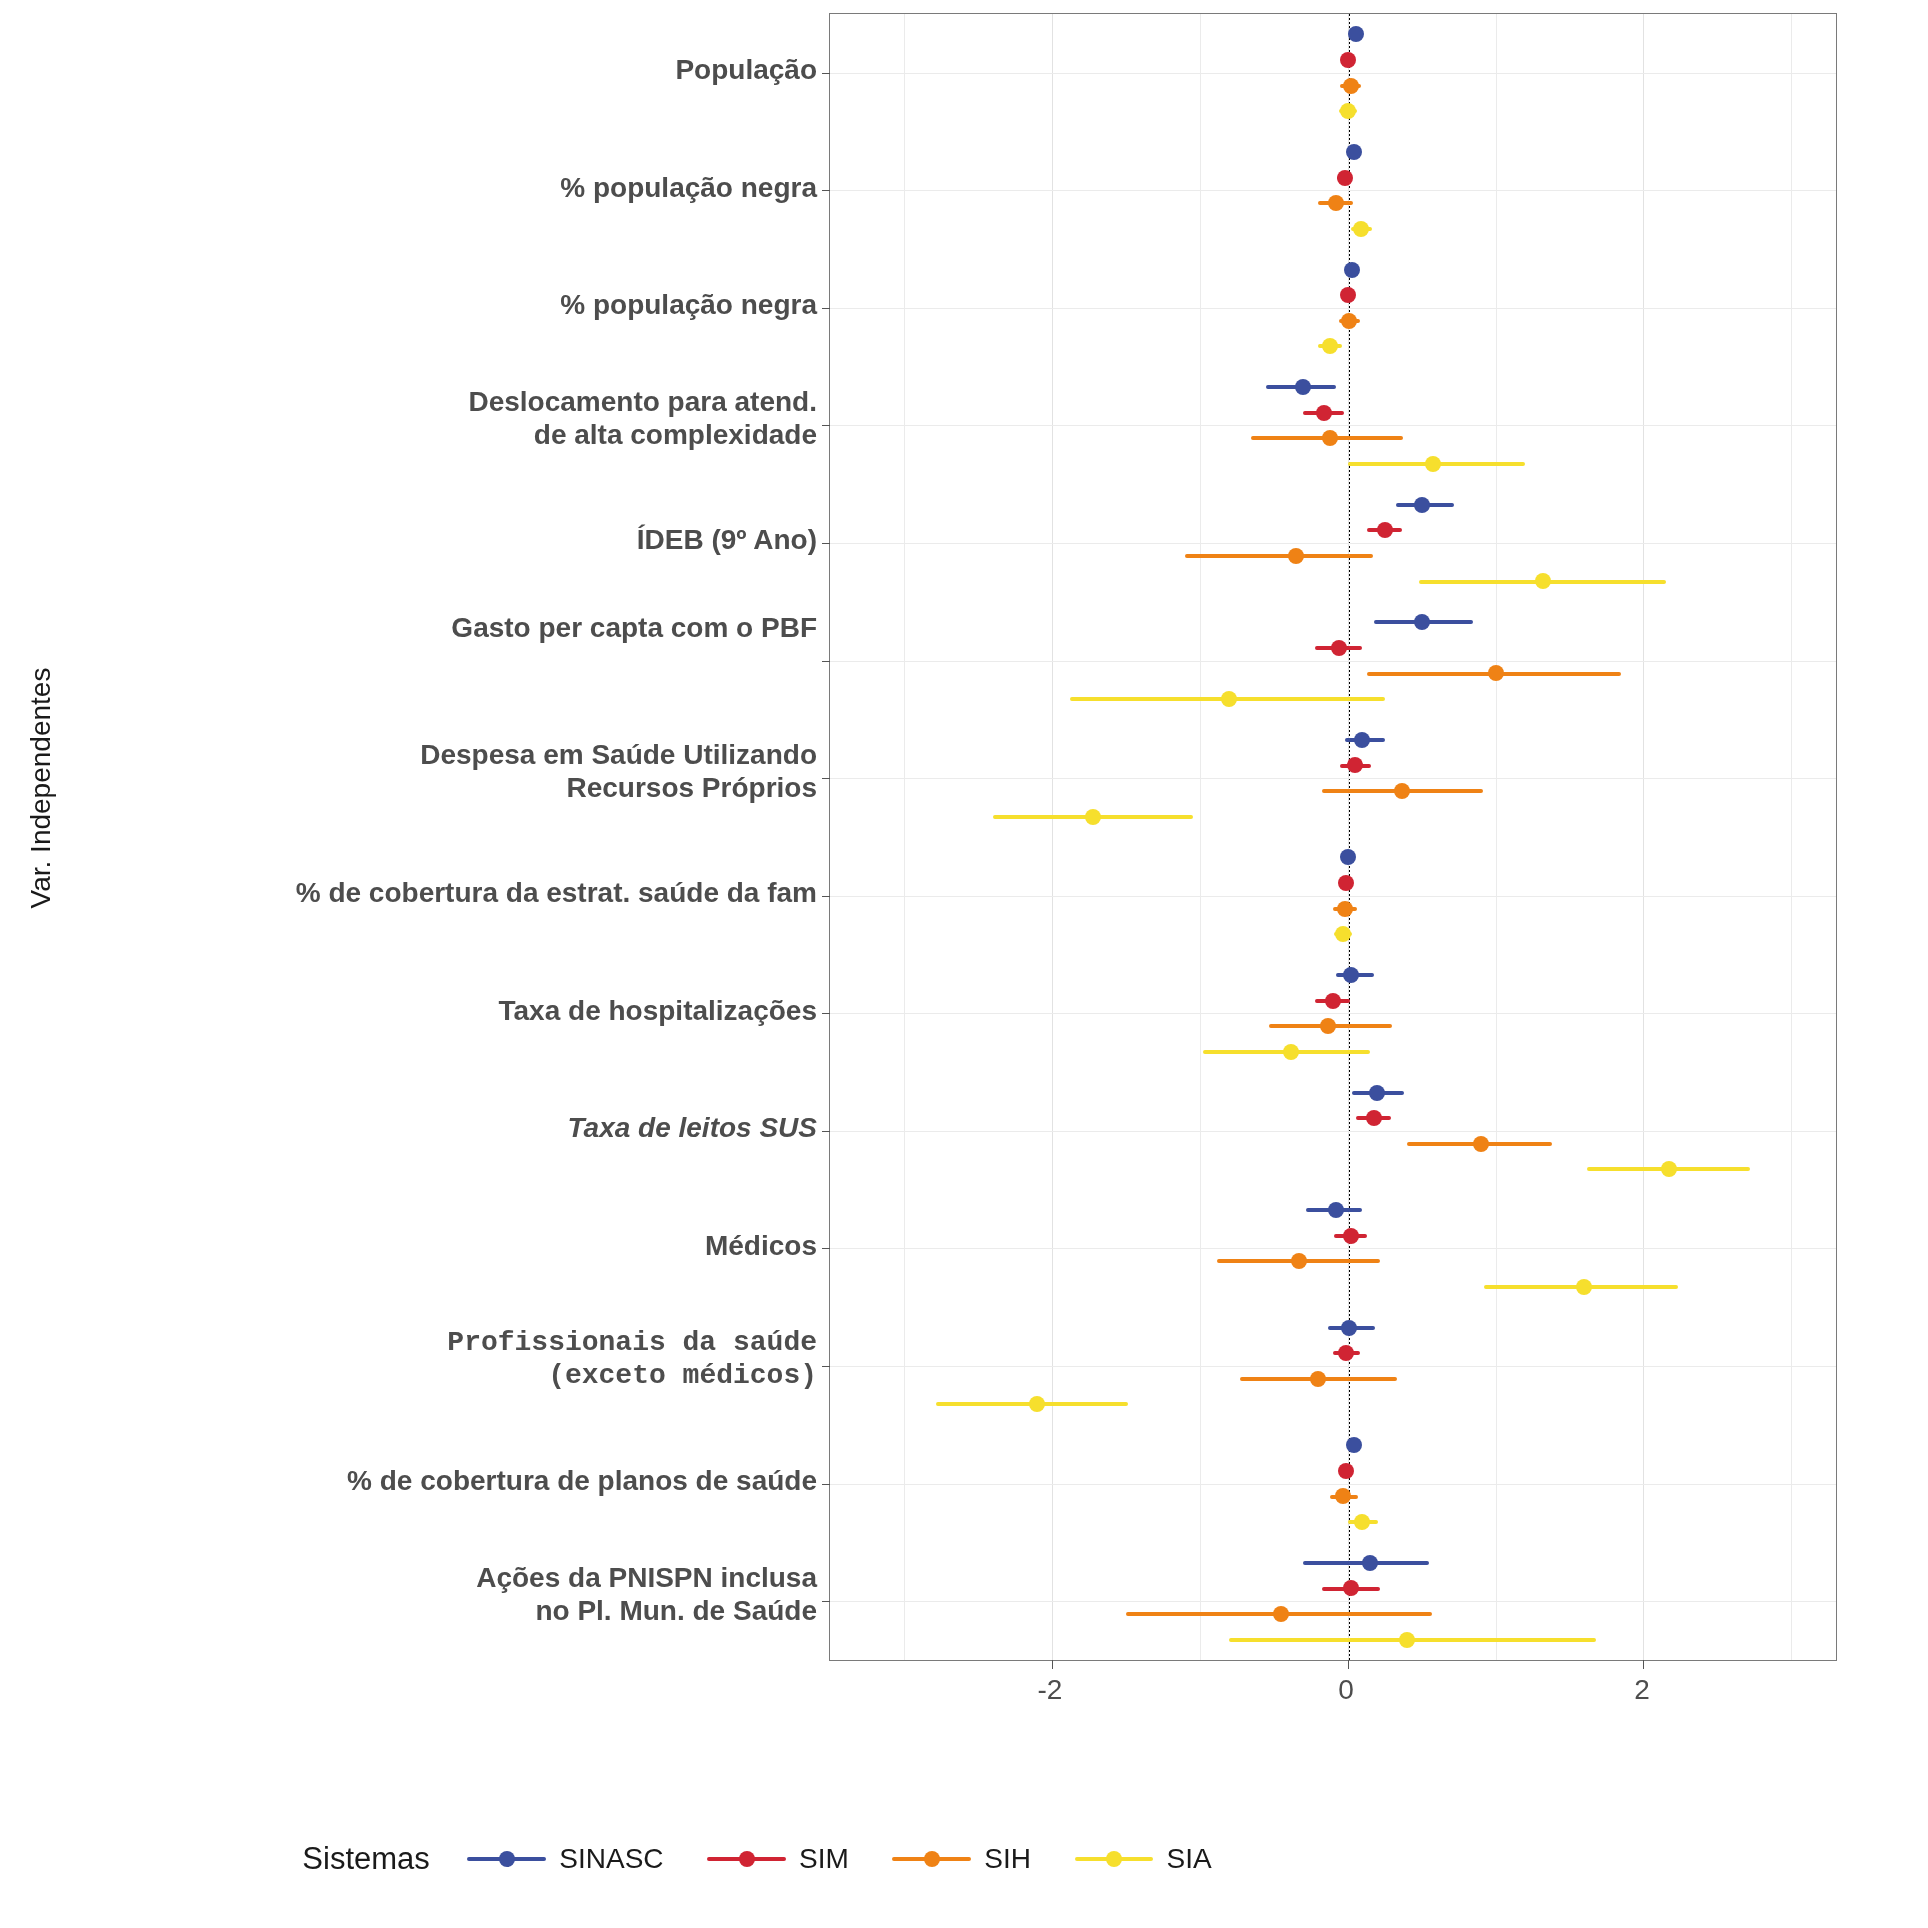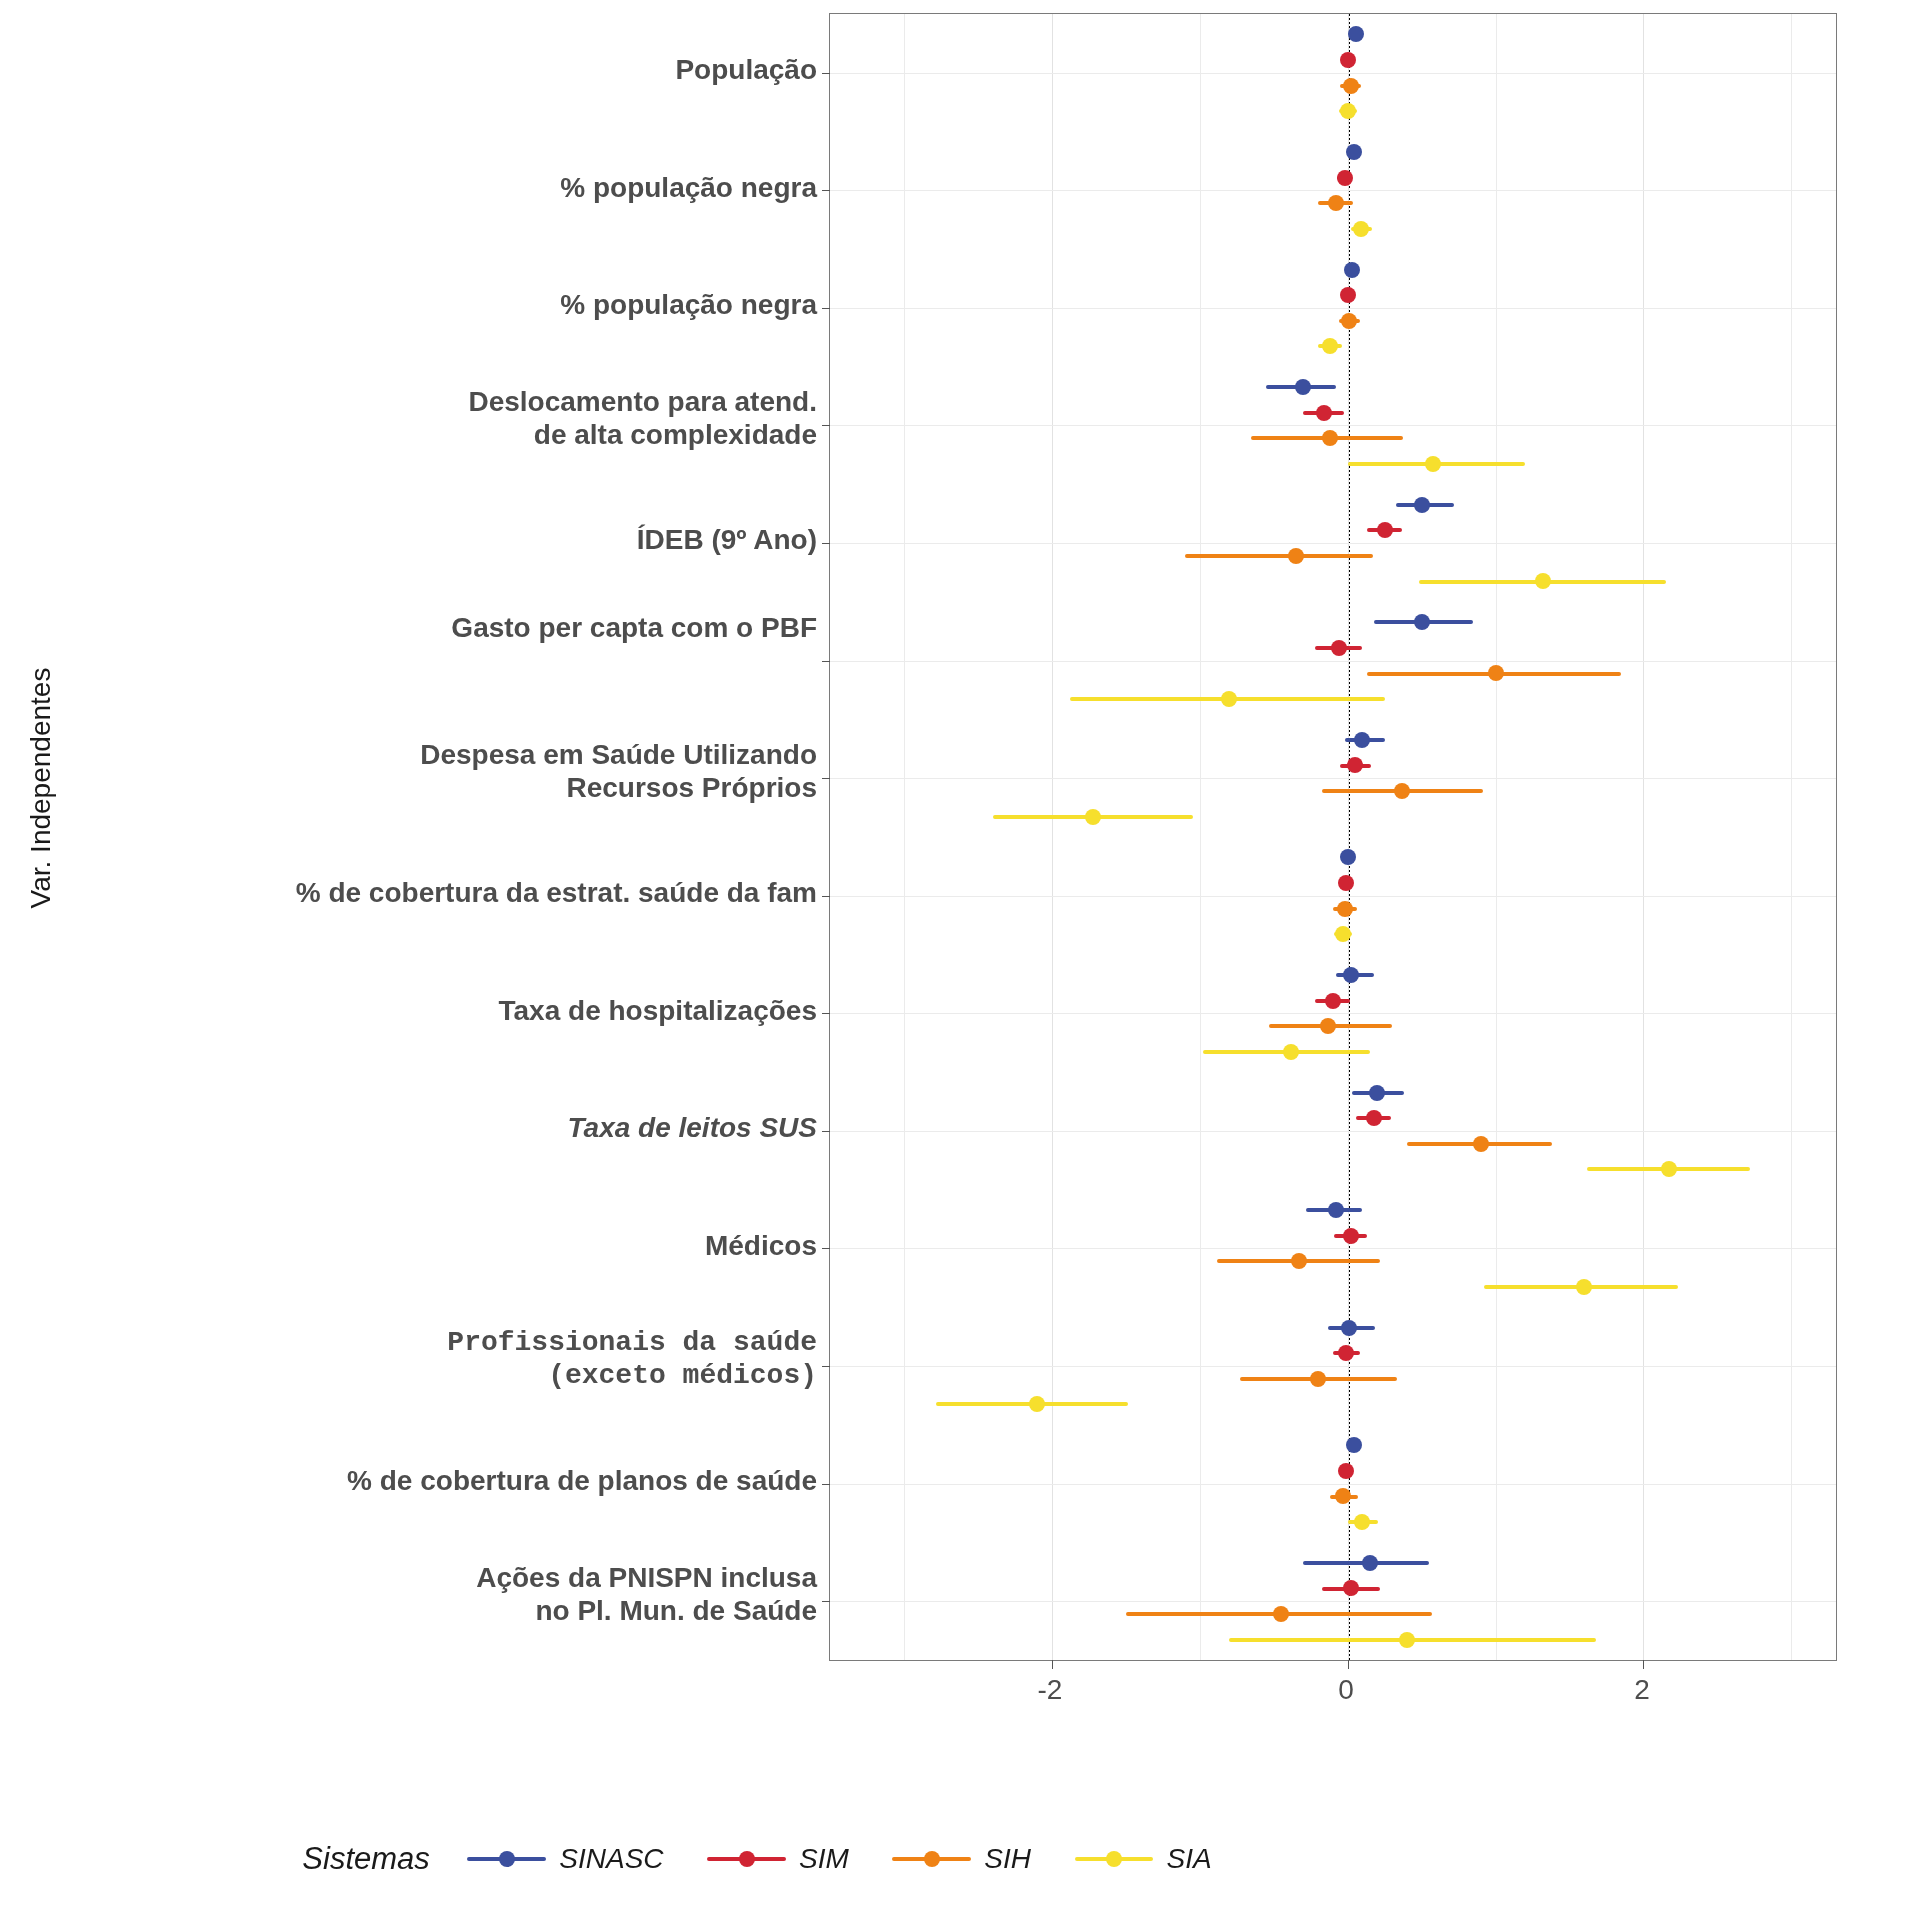--- a/index.html
+++ b/index.html
@@ -114,21 +114,20 @@
   
   #legend {
     position: absolute;
     left: 0;
     top: 1841px;
     width: 1552px;
     display: flex;
     align-items: center;
     justify-content: center;
     gap: 0px;
-    font-style: italic;
   }
   #legend-title {
     font-size: 31px;
     color: #1a1a1a;
     margin-right: 32px;
   }
   .legend-item {
     display: flex;
     align-items: center;
     gap: 0px;

